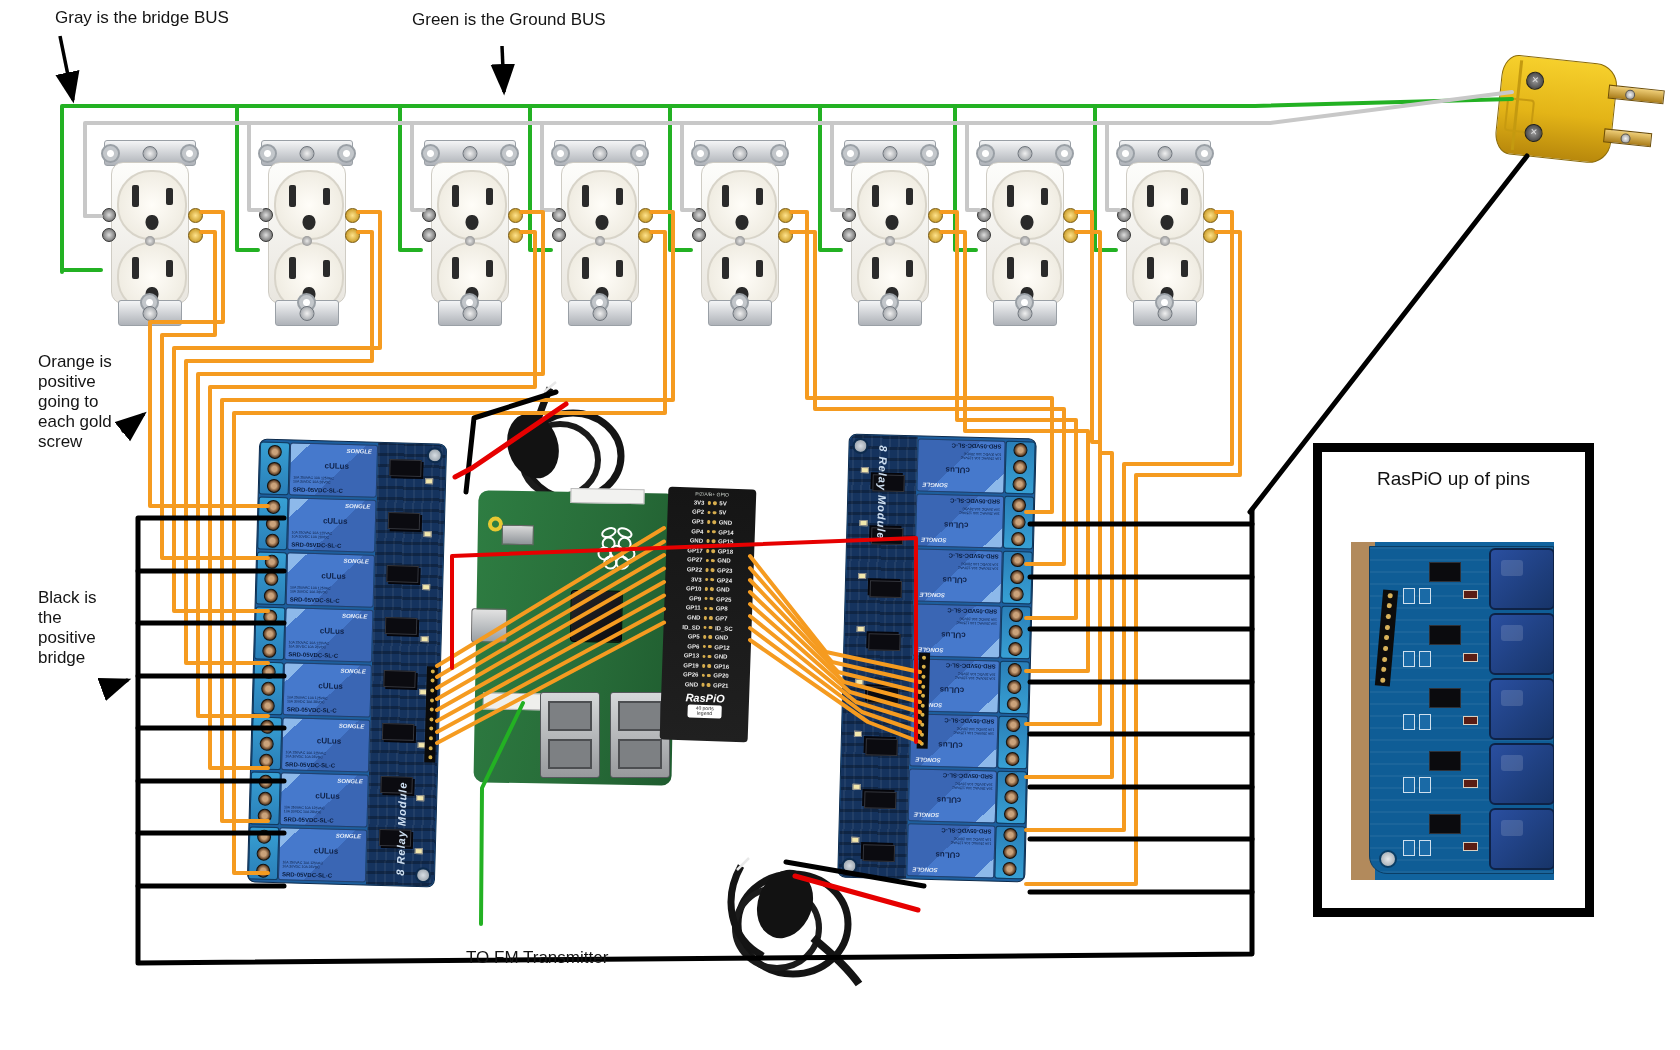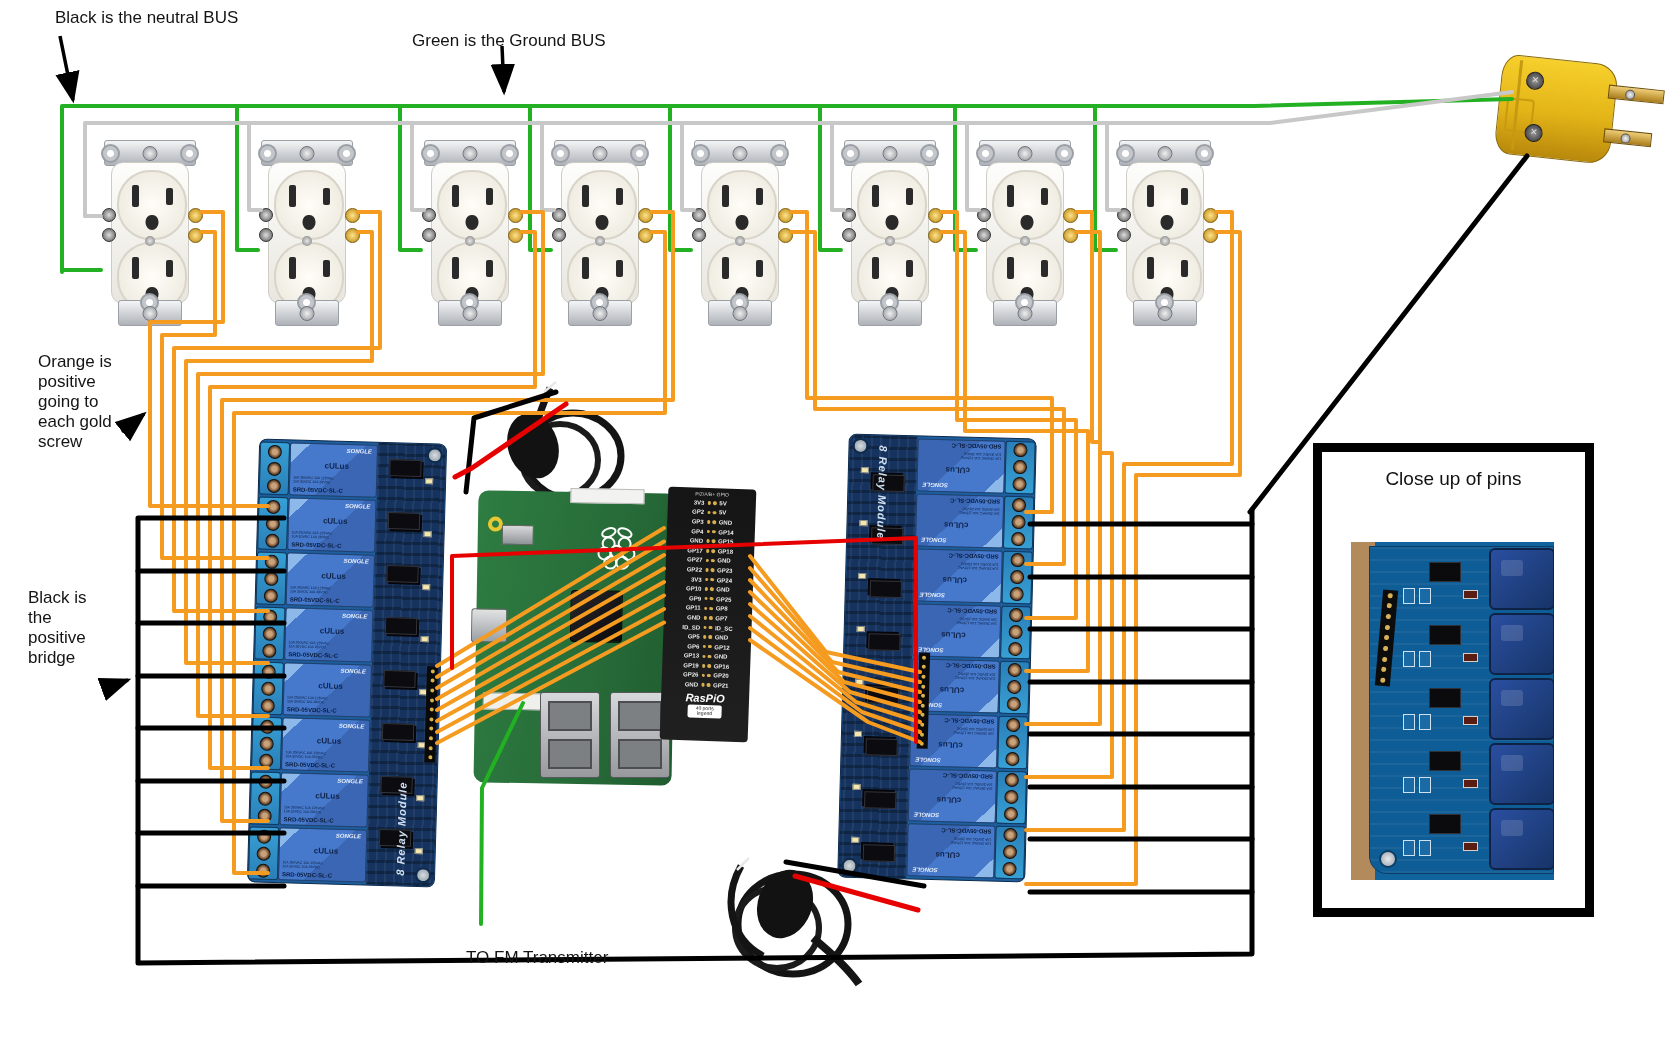--- a/index.html
+++ b/index.html
@@ -130,35 +130,35 @@
   .in-rly i{position:absolute;left:10px;top:10px;width:22px;height:16px;background:rgba(255,255,255,.14);border-radius:3px;}
   .in-hole{position:absolute;left:28px;top:308px;width:14px;height:14px;border-radius:50%;
            background:radial-gradient(#e6e9ec,#97a0a8);border:2px solid #0a3e66;}
   #wires{position:absolute;left:0;top:0;z-index:30;pointer-events:none;}
 </style>
 </head>
 <body>
 
 <div id="stage">
 
-  <div class="note" id="note-gray" style="left:55px;top:8px">Black is the neutral BUS</div>
-  <div class="note" id="note-green" style="left:412px;top:31px">Green is the Ground BUS</div>
+  <div class="note" id="note-gray" style="left:55px;top:8px">Gray is the bridge BUS</div>
+  <div class="note" id="note-green" style="left:412px;top:10px">Green is the Ground BUS</div>
   <div class="note" id="note-orange" style="left:38px;top:352px">Orange is
 positive
 going to
 each gold
 screw</div>
-  <div class="note" id="note-black" style="left:28px;top:588px">Black is
+  <div class="note" id="note-black" style="left:38px;top:588px">Black is
 the
 positive
 bridge</div>
   <div class="note" id="note-fm" style="left:466px;top:948px">TO FM Transmitter</div>
 
   <div id="inset">
-    <div class="in-title">Close up of pins</div>
+    <div class="in-title">RasPiO up of pins</div>
     <div class="in-photo">
         <div class="in-board"></div>
         <div class="in-hdr">
           <i></i>
           <i></i>
           <i></i>
           <i></i>
           <i></i>
           <i></i>
           <i></i>

